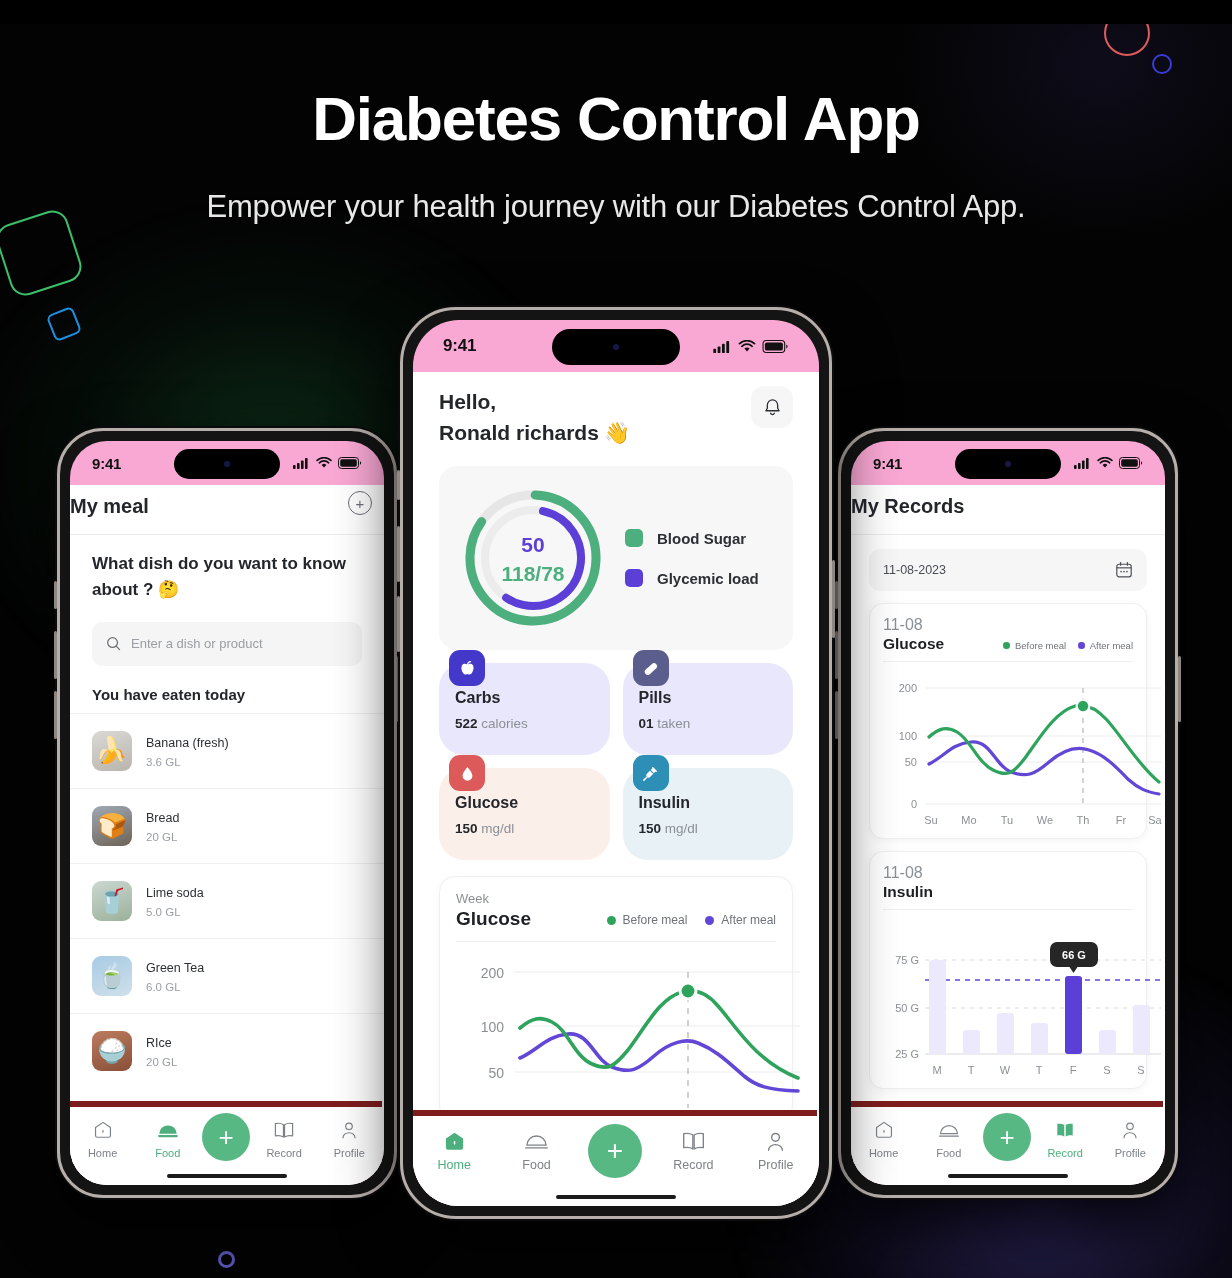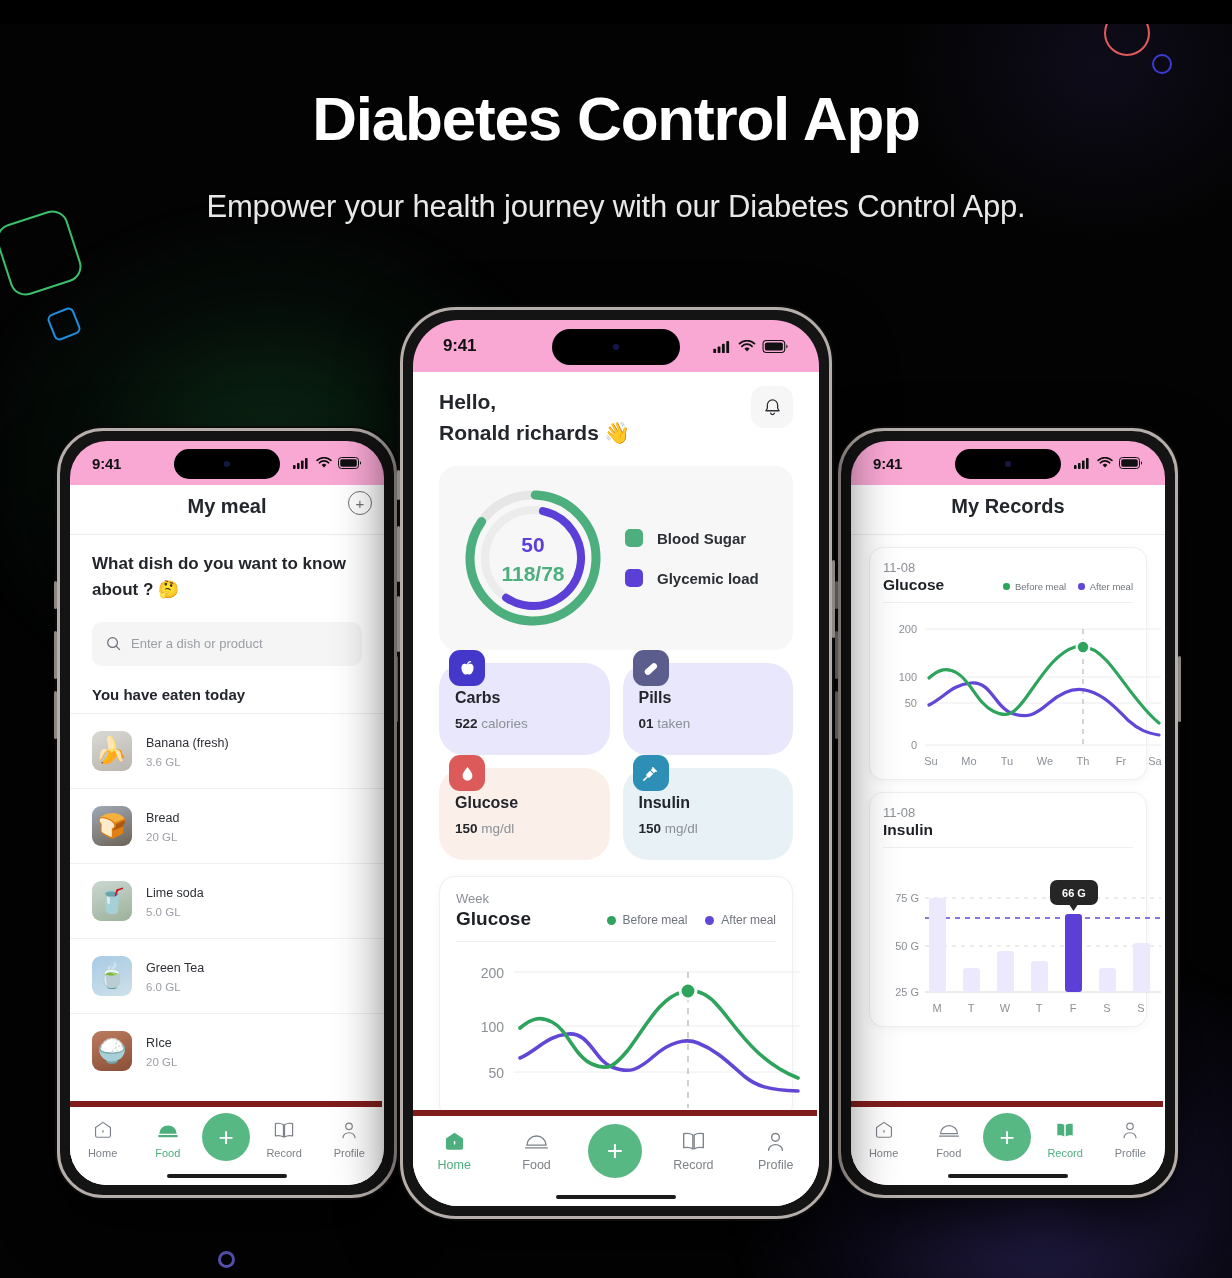--- a/index.html
+++ b/index.html
@@ -111,22 +111,22 @@
     display:flex; align-items:center; justify-content:center;
   }
   .phone-center .dynamic-island { width: 128px; height: 36px; top: 9px; }
   .island-cam { width: 6px; height: 6px; border-radius: 50%; background: #17184a; }
 
   
   .screen-body { height: calc(100% - 44px); position: relative; background: #fff; }
   .phone-center .screen-body { height: calc(100% - 52px); }
 
   .page-title {
-    text-align: center; font-size: 20px; font-weight: 700; color: #23262b;
-    padding: 10px 9px 16px; position: relative;
+    font-size: 20px; font-weight: 700; color: #23262b;
+    padding: 10px 0 16px; position: relative;
   }
   .title-divider { height: 1px; background: #ececec; }
 
   .plus-btn-round {
     position: absolute; right: 12px; top: 6px;
     width: 24px; height: 24px; border-radius: 50%;
     border: 1.5px solid #6b6f76; color: #6b6f76;
     display: flex; align-items: center; justify-content: center;
     font-size: 15px; line-height: 1; font-weight: 400;
   }
@@ -238,21 +238,21 @@
   .date-bar {
     margin: 14px 18px 0; height: 42px; background: #f6f6f7; border-radius: 11px;
     display: flex; align-items: center; justify-content: space-between; padding: 0 14px;
   }
   .date-txt { font-size: 12.5px; color: #4a4e54; }
   .rec-card {
     margin: 12px 18px 0; background: #fff; border-radius: 14px;
     border: 1px solid #efefef; padding: 12px 13px 4px;
     box-shadow: 0 2px 9px rgba(0,0,0,0.045);
   }
-  .rec-sub { font-size: 13px; color: #8b9096; }
+  .rec-sub { font-size: 16px; color: #8b9096; }
   .rec-head { display:flex; align-items: flex-end; justify-content: space-between; margin-top: 1px; }
   .rec-title { font-size: 15.5px; font-weight: 700; color: #1d2025; }
   .rec-legend { display:flex; gap: 12px; padding-bottom: 2px; }
   .rl-item { display:flex; align-items:center; gap:5px; font-size:9.5px; color:#6f747a; }
   .rl-dot { width: 6.5px; height: 6.5px; border-radius: 50%; }
   .rec-rule { height: 1px; background: #efefef; margin-top: 8px; }
 
   .axis-lbl { font-size: 11px; fill: #8b9096; font-family: "Liberation Sans", sans-serif; }
   .axis-lbl-lg { font-size: 14px; fill: #8b9096; font-family: "Liberation Sans", sans-serif; }
   .tip-box { fill: #262626; }
@@ -442,20 +442,32 @@
             </svg>
         </div>
       </div>
 
       <div class="screen-body">
         <div class="page-title">
           <span>My Records</span>
         </div>
         <div class="title-divider"></div>
 
+        <div class="date-bar">
+          <span class="date-txt">11-08-2023</span>
+          <svg width="18" height="18" viewBox="0 0 20 20">
+              <rect x="2" y="3.6" width="16" height="14" rx="2.6" fill="none" stroke="#4a4e54" stroke-width="1.3"></rect>
+              <line x1="2" y1="7.6" x2="18" y2="7.6" stroke="#4a4e54" stroke-width="1.3"></line>
+              <line x1="6.2" y1="1.8" x2="6.2" y2="4.6" stroke="#4a4e54" stroke-width="1.3" stroke-linecap="round"></line>
+              <line x1="13.8" y1="1.8" x2="13.8" y2="4.6" stroke="#4a4e54" stroke-width="1.3" stroke-linecap="round"></line>
+              <rect x="6" y="11" width="1.6" height="1.6" fill="#4a4e54"></rect>
+              <rect x="9.2" y="11" width="1.6" height="1.6" fill="#4a4e54"></rect>
+              <rect x="12.4" y="11" width="1.6" height="1.6" fill="#4a4e54"></rect>
+            </svg>
+        </div>
 
         <div class="rec-card">
           <div class="rec-sub">11-08</div>
           <div class="rec-head">
             <div class="rec-title">Glucose</div>
             <div class="rec-legend">
               <div class="rl-item">
                 <span class="rl-dot" style="background:#2EA35C"></span>
                 <span>Before meal</span>
               </div>

